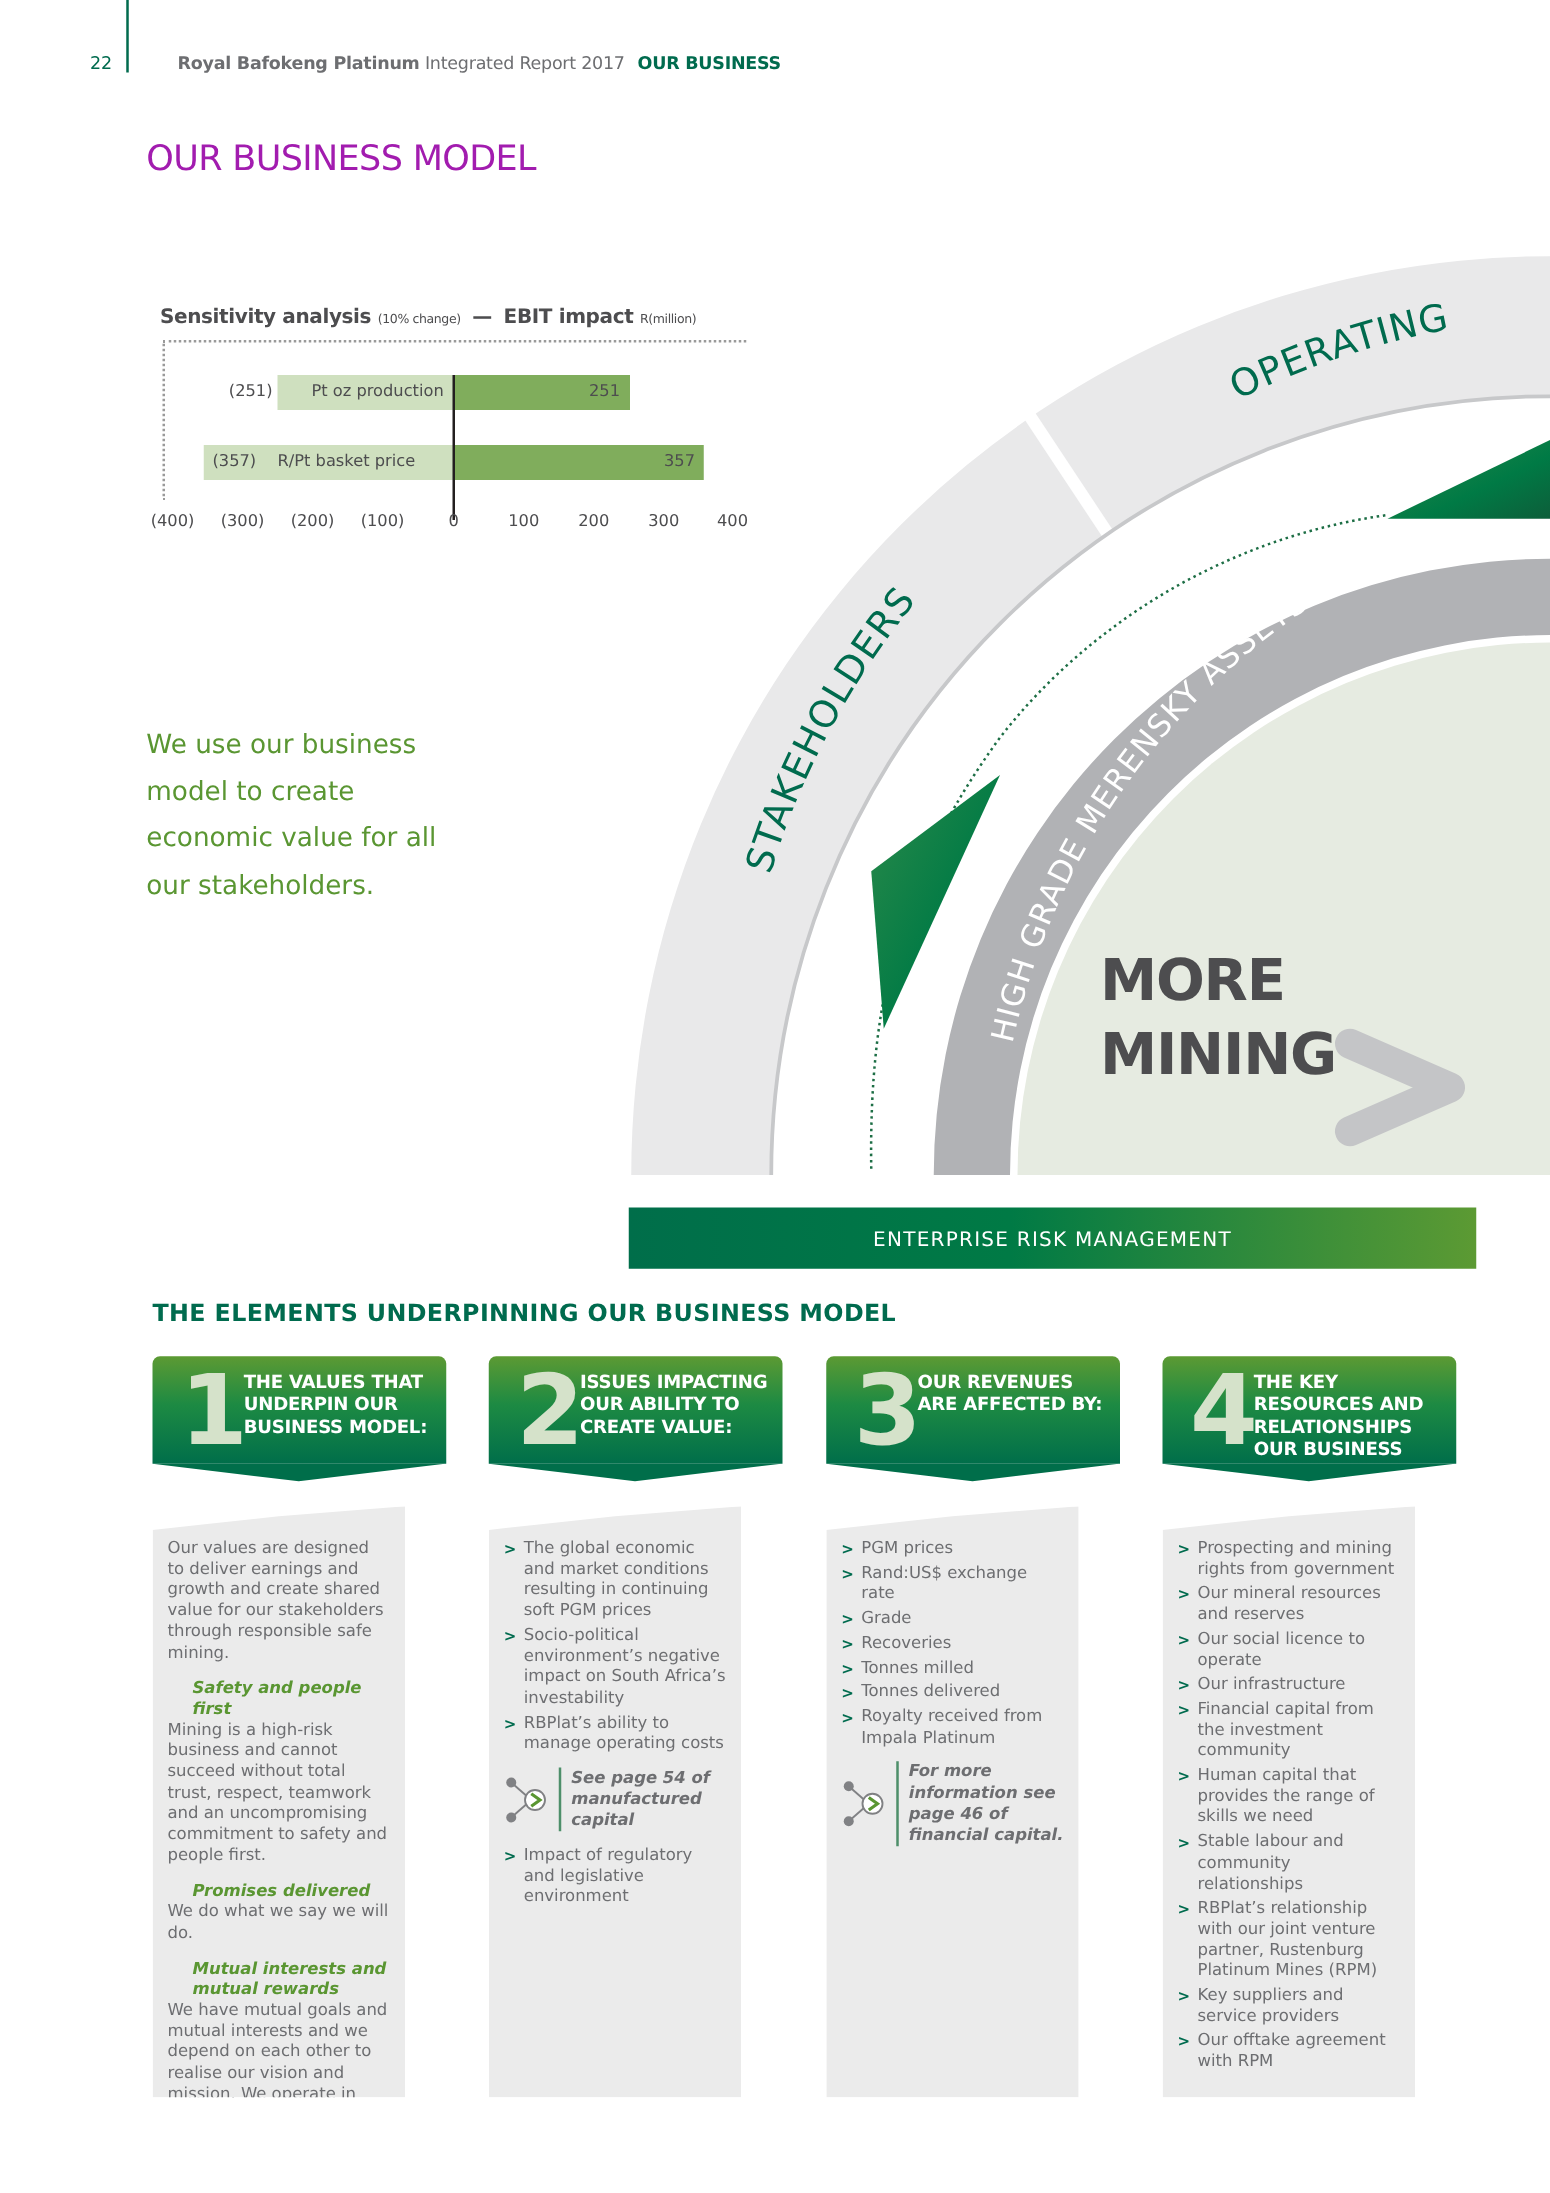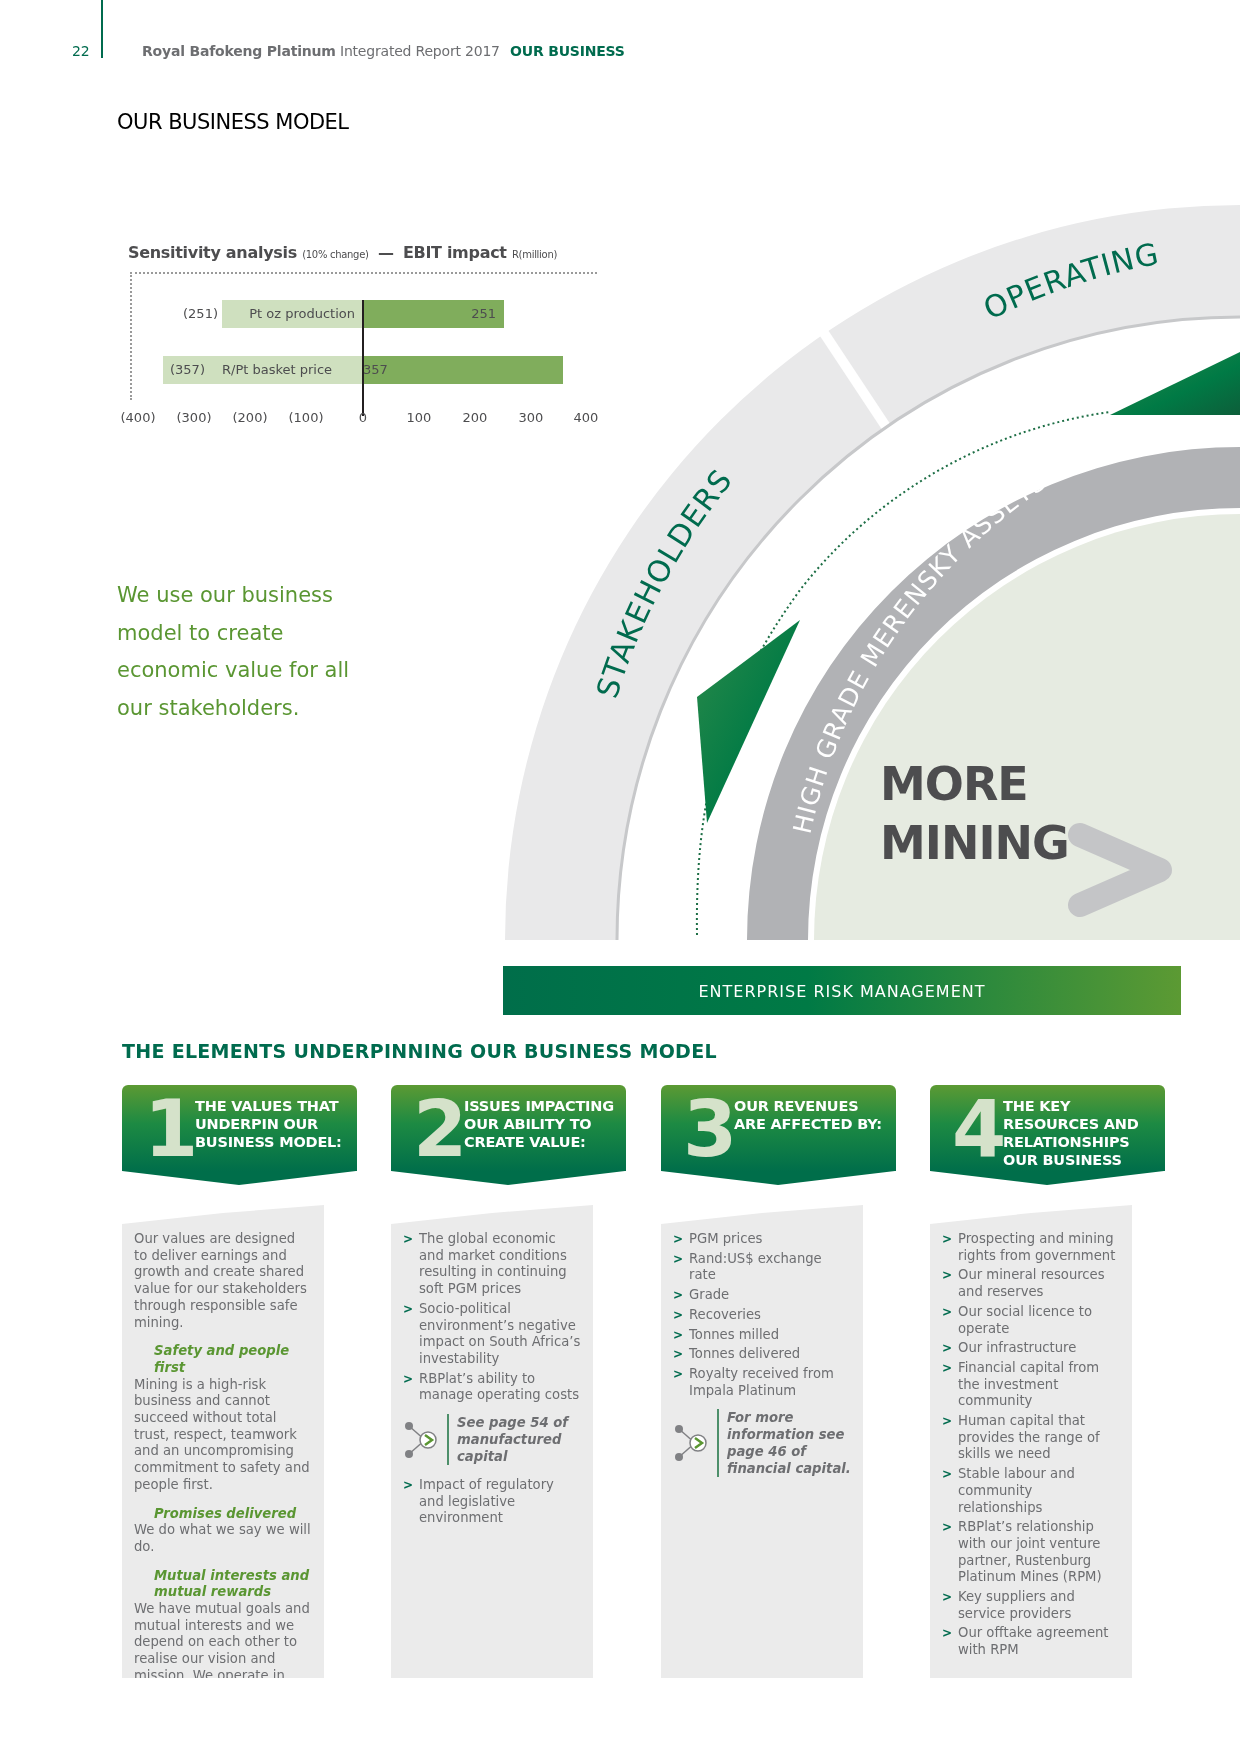--- a/index.html
+++ b/index.html
@@ -6,21 +6,21 @@
   body { width:1240px; height:1754px; position:relative; background:#ffffff; overflow:hidden;
          font-family:"DejaVu Sans", "Liberation Sans", sans-serif; color:#6d6e71; }
   .abs { position:absolute; }
   
   .hdr-line { left:101px; top:0; width:2px; height:58px; background:#006b4e; }
   .hdr { top:43px; font-size:14px; white-space:nowrap; letter-spacing:-0.2px; }
   .hdr-num { left:72px; color:#006b4e; }
   .hdr-text { left:118px; color:#6d6e71;margin-left:24px; }
   .hdr-text b { color:#6d6e71; }
   .hdr-sec { color:#006b4e; font-weight:bold; margin-left:6px; }
-  .page-title { left:117px; top:110px; font-size:21px; color:#000000; letter-spacing:-0.5px; }
+  .page-title { left:117px; top:110px; font-size:28px; color:#a21caf; letter-spacing:-0.5px; }
 
   
   .chart-title { left:128px; top:243px; font-size:16px; color:#4d4d4f; font-weight:bold; white-space:nowrap; letter-spacing:-0.3px; }
   .chart-title .sm { font-size:10px; font-weight:normal; color:#4d4d4f; }
   .chart-title .dash { margin:0 4px; }
   .chart-frame-top { left:130px; top:272px; width:467px; border-top:2px dotted #9a9a9a; height:0; }
   .chart-frame-left { left:130px; top:272px; height:128px; border-left:2px dotted #9a9a9a; width:0; }
   .axis-zero { left:362px; top:300px; width:2px; height:116px; background:#231f20; }
   .bar-neg { background:#cfe0bf; height:28px; }
   .bar-pos { background:#80ad5c; height:28px; }
@@ -81,21 +81,21 @@
 <div class="abs bar-neg" style="left:222px;top:300px;width:141px;"></div>
 <div class="abs bar-pos" style="left:363px;top:300px;width:141px;"></div>
 <div class="abs bar-lbl" style="left:180px;top:300px;width:38px;text-align:right;">(251)</div>
 <div class="abs bar-lbl" style="left:222px;top:300px;width:133px;text-align:right;">Pt oz production</div>
 <div class="abs bar-lbl" style="left:363px;top:300px;width:133px;text-align:right;">251</div>
 
 <div class="abs bar-neg" style="left:163px;top:356px;width:200px;"></div>
 <div class="abs bar-pos" style="left:363px;top:356px;width:200px;"></div>
 <div class="abs bar-lbl" style="left:170px;top:356px;width:40px;">(357)</div>
 <div class="abs bar-lbl" style="left:222px;top:356px;width:134px;text-align:left;">R/Pt basket price</div>
-<div class="abs bar-lbl" style="left:363px;top:356px;width:193px;">357</div>
+<div class="abs bar-lbl" style="left:363px;top:356px;width:193px;text-align:right;">357</div>
 <div class="abs axis-zero"></div>
 
 <div class="abs tick" style="left:138px">(400)</div>
 <div class="abs tick" style="left:194px">(300)</div>
 <div class="abs tick" style="left:250px">(200)</div>
 <div class="abs tick" style="left:306px">(100)</div>
 <div class="abs tick" style="left:363px">0</div>
 <div class="abs tick" style="left:419px">100</div>
 <div class="abs tick" style="left:475px">200</div>
 <div class="abs tick" style="left:531px">300</div>

